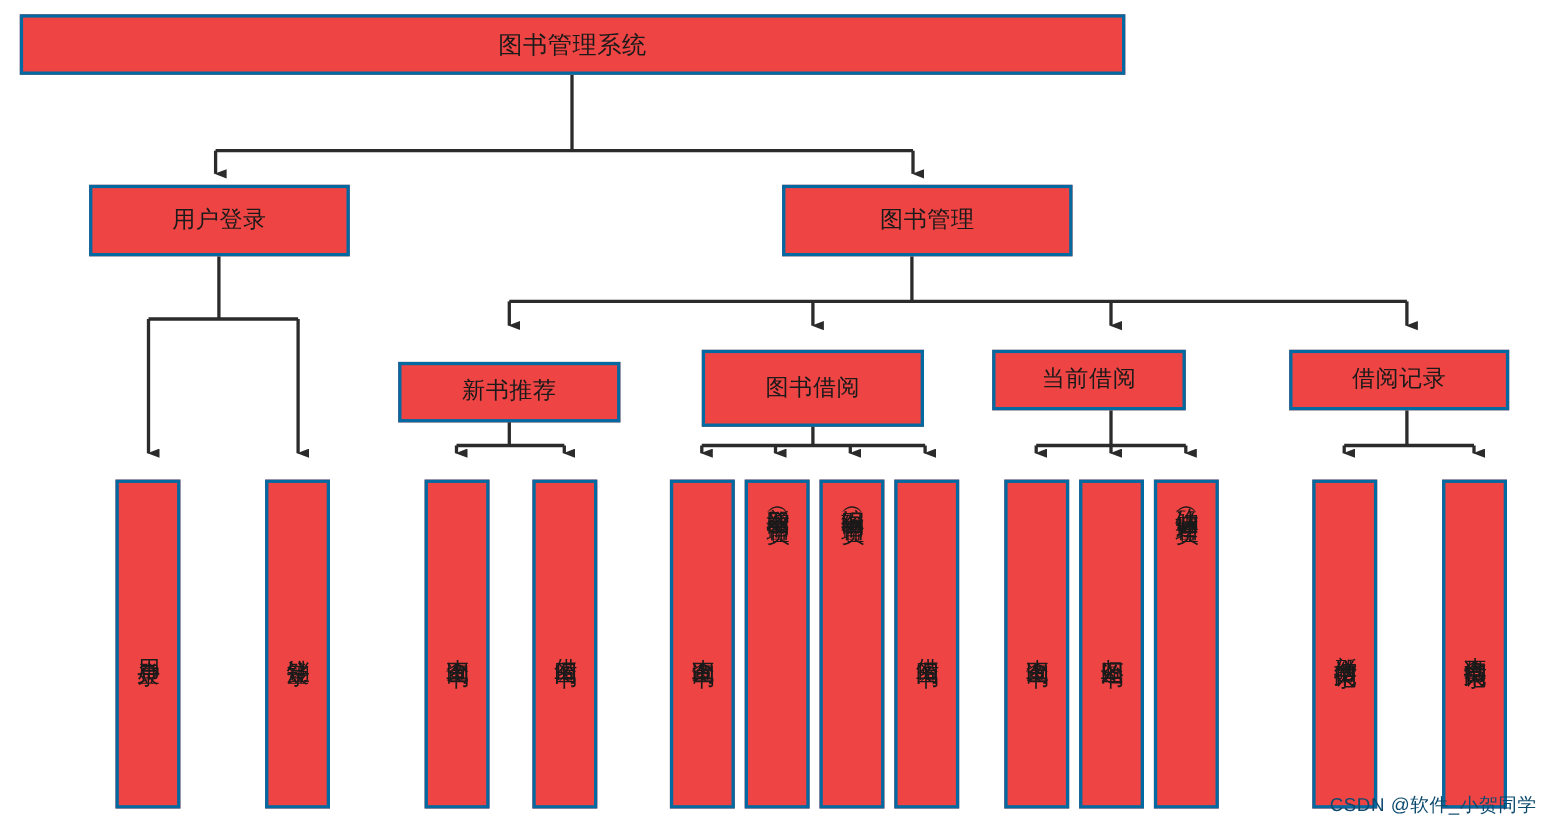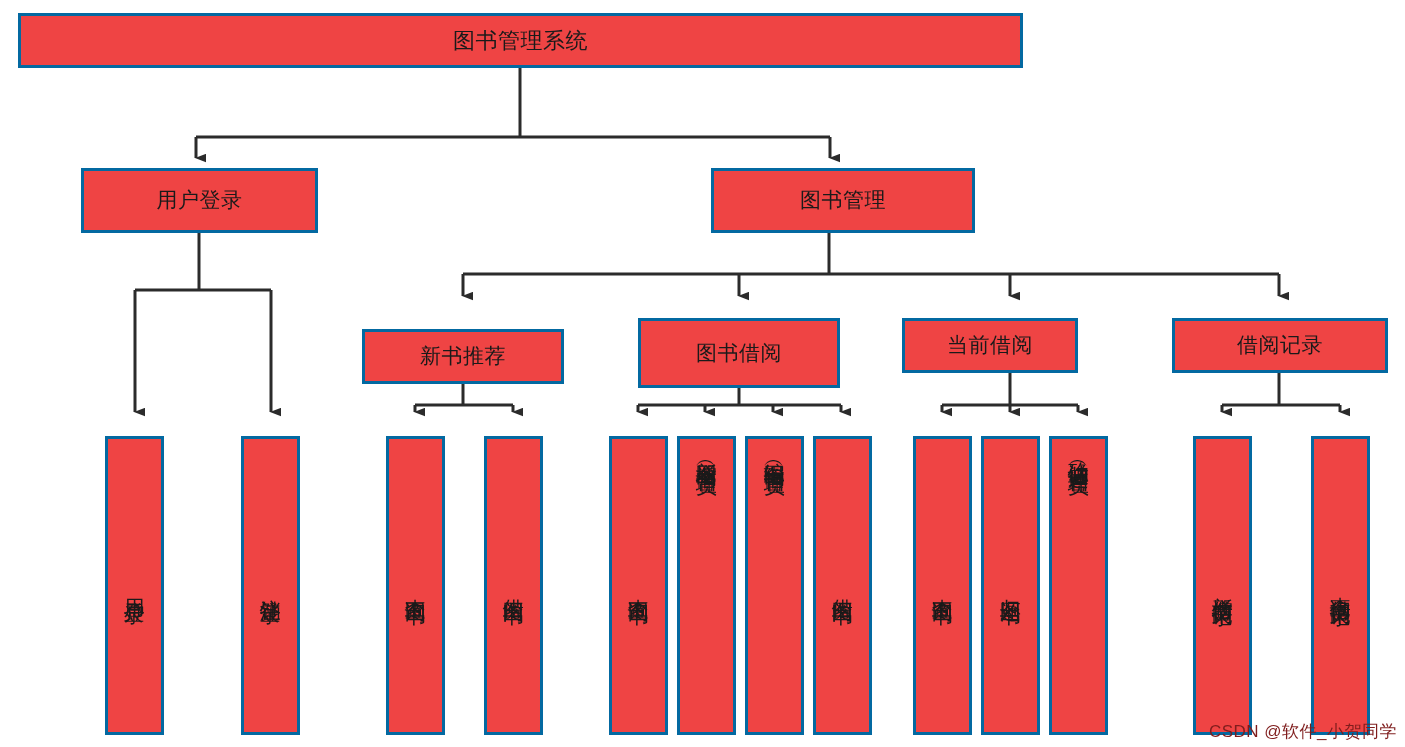--- a/index.html
+++ b/index.html
@@ -65,21 +65,21 @@
   }
   .node.vert.centered {
     align-items: center;
     padding-top: 0;
   }
   #watermark {
     position: absolute;
     right: 8px;
     bottom: 4px;
     font-size: 17px;
-    color: #7f1d1d;
+    color: #0c4a6e;
     letter-spacing: 0.5px;
     white-space: nowrap;
     pointer-events: none;
   }
 </style>
 </head>
 <body>
 
 <div id="diagram-root">
 
@@ -146,21 +146,21 @@
 
   <div class="node horiz" style="left:362px; top:318px; width:202px; height:55px;margin-top:11px;">
     <span class="label">新书推荐</span>
   </div>
   <div class="node horiz" style="left:638px; top:318px; width:202px; height:70px;">
     <span class="label">图书借阅</span>
   </div>
   <div class="node horiz" style="left:902px; top:318px; width:176px; height:55px;">
     <span class="label">当前借阅</span>
   </div>
-  <div class="node horiz" style="left:1172px; top:318px; width:216px; height:55px;">
+  <div class="node horiz" style="left:1172px; top:318px; width:200px; height:55px;">
     <span class="label">借阅记录</span>
   </div>
 
   <div class="node vert centered" style="left:105px; top:436px; width:59px; height:299px;">
     <span class="label">用户登录</span>
   </div>
   <div class="node vert centered" style="left:241px; top:436px; width:59px; height:299px;">
     <span class="label">注销登录</span>
   </div>
 

